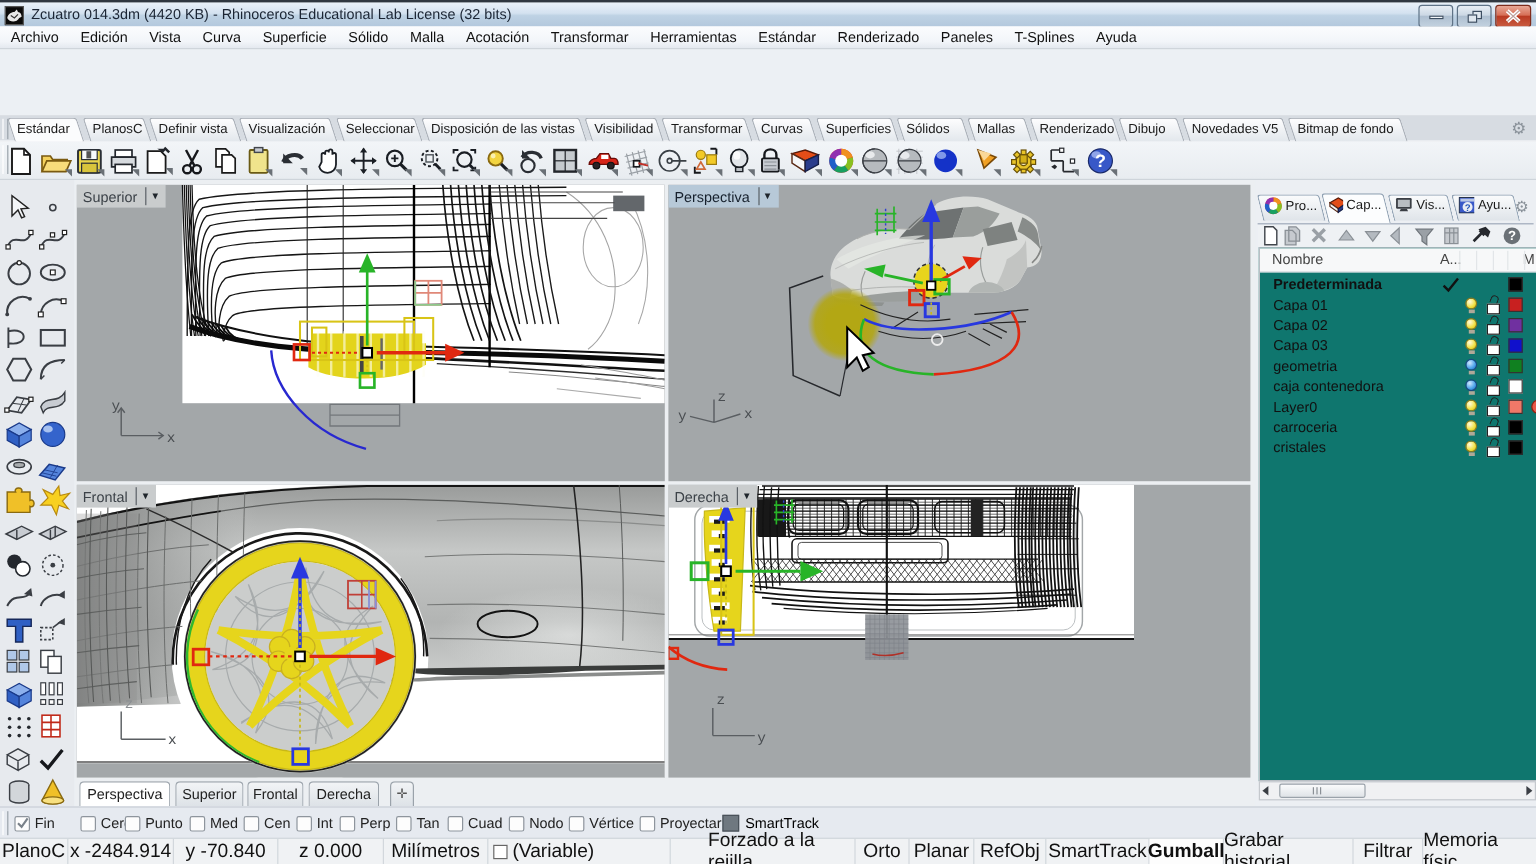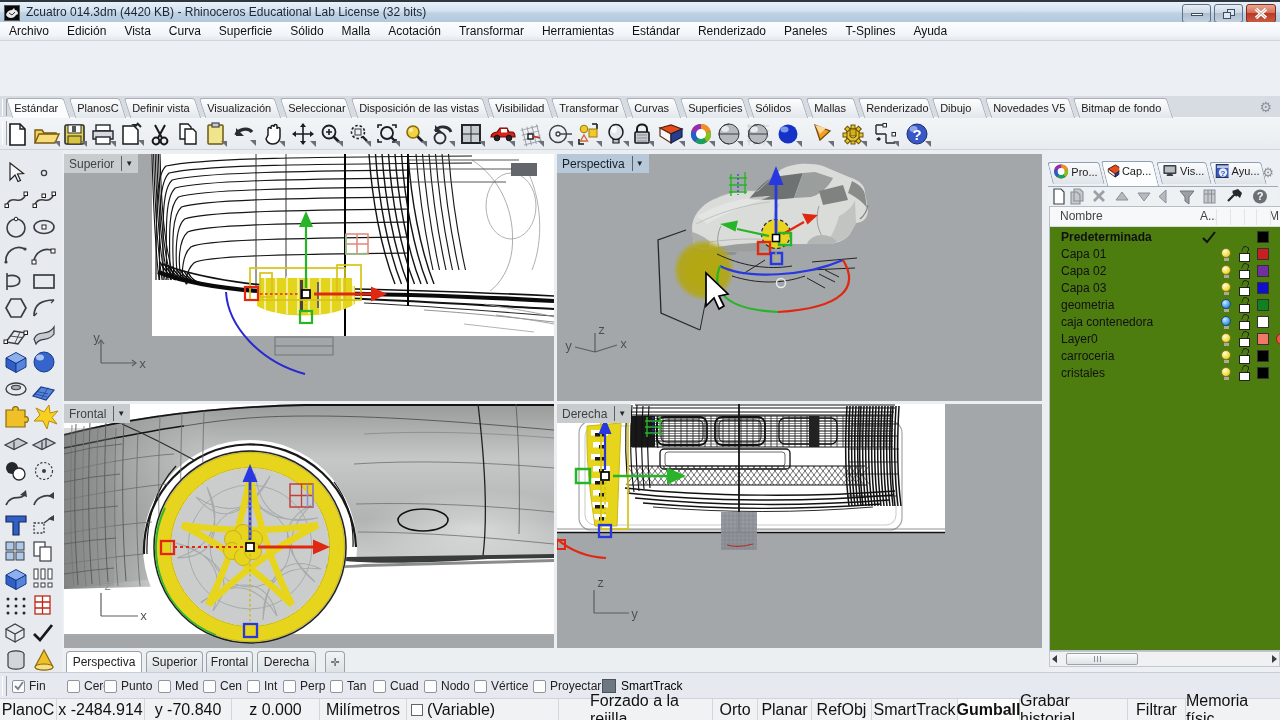--- a/index.html
+++ b/index.html
@@ -66,21 +66,21 @@
   background:linear-gradient(#f2f4f6,#dde2e7); border:1px solid #9aa2aa; border-bottom:none; border-radius:4px 4px 0 0; }
 .vptab.act { background:#fff; font-weight:normal; }
 
 #rpanel { position:absolute; left:1046px; top:150px; width:234px; height:522px; background:#eceff3; }
 .rtab { position:absolute; top:12px; height:22px; font-size:11px; color:#1a1a1a;
   background:linear-gradient(#fafbfc,#dfe4e9); border:1px solid #8fa0b2; border-bottom:none;
   border-radius:3px 3px 0 0; transform:skewX(14deg); }
 .rtab i { display:block; transform:skewX(-14deg); font-style:normal; padding:1px 3px; display:flex; align-items:center; }
 .rtab.act { background:#fcfdfe; z-index:3; height:25px; }
 #rtools { position:absolute; left:2px; top:36px; width:230px; height:20px; border-top:1px solid #9eaaba; background:#eef1f4; }
-#rlist { position:absolute; left:3px; top:56px; width:231px; height:445px; background:#4d7c0f; border:1px solid #b8bec4; border-right:none;text-align:center; }
+#rlist { position:absolute; left:3px; top:56px; width:231px; height:445px; background:#0f766e; border:1px solid #b8bec4; border-right:none;text-align:center; }
 #rhead { position:absolute; left:0; top:0; width:100%; height:20px; background:#f7f8f9; border-bottom:1px solid #d8dce0; color:#444; font-size:12px; }
 .lrow { position:absolute; left:0; width:100%; height:17px; font-size:12px; color:#111; }
 .lrow .nm { position:absolute; left:11px; top:1px; }
 .sw { position:absolute; left:207px; top:2px; width:12px; height:12px; border:1px solid #333; }
 #rscroll { position:absolute; left:3px; top:501px; width:231px; height:16px; background:#f0f1f3; border:1px solid #c4c8cd; }
 .bulb { position:absolute; left:171px; top:2px; width:10px; height:13px; }
 .bulb:before { content:""; position:absolute; left:0; top:0; width:8px; height:8px; border-radius:50%; background:radial-gradient(circle at 35% 30%, #fffce0, #f0e040 60%, #c8b010); border:1px solid #8a7a20; }
 .bulb:after { content:""; position:absolute; left:2.5px; top:10px; width:5px; height:3px; background:#b0a898; }
 .bulb.blue:before { background:radial-gradient(circle at 35% 30%, #d0e8ff, #48a0e8 60%, #2060b0); border-color:#1a4a80; }
 .lockk { position:absolute; left:189px; top:1px; width:11px; height:14px; }

